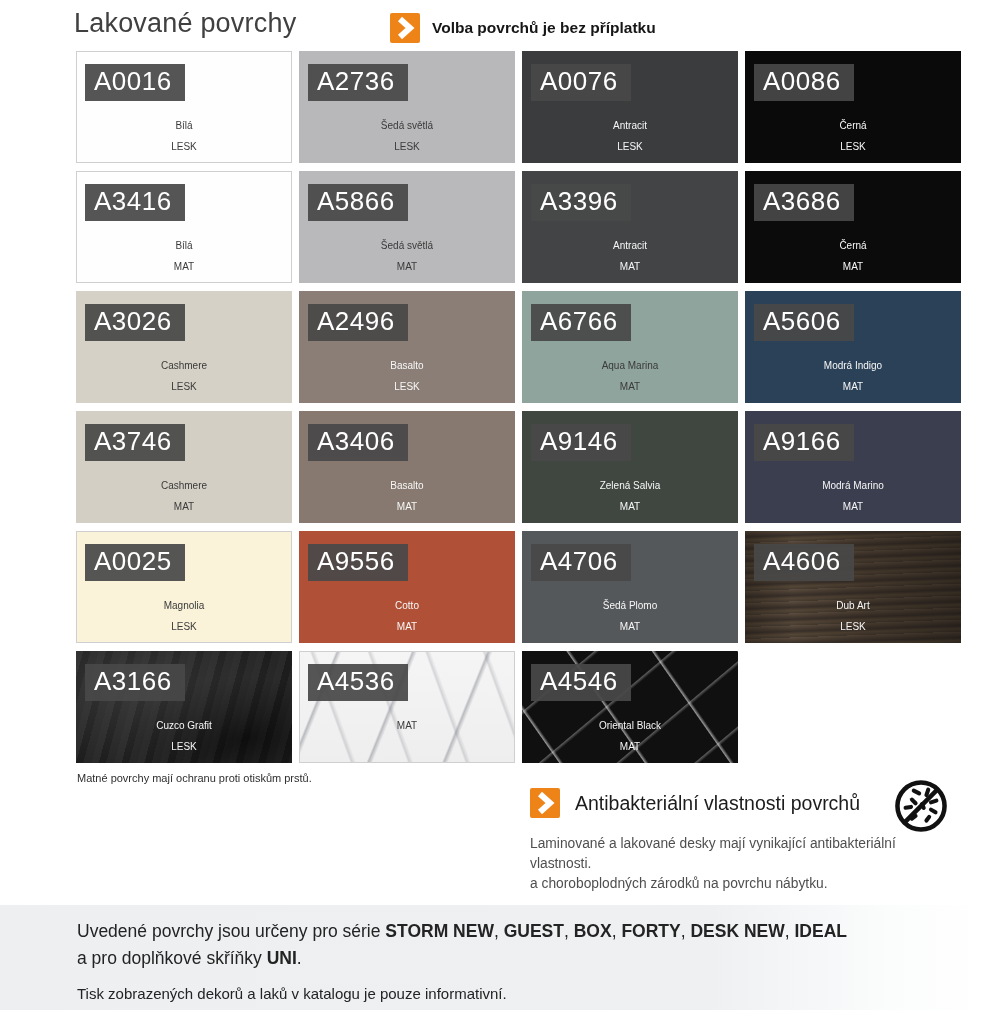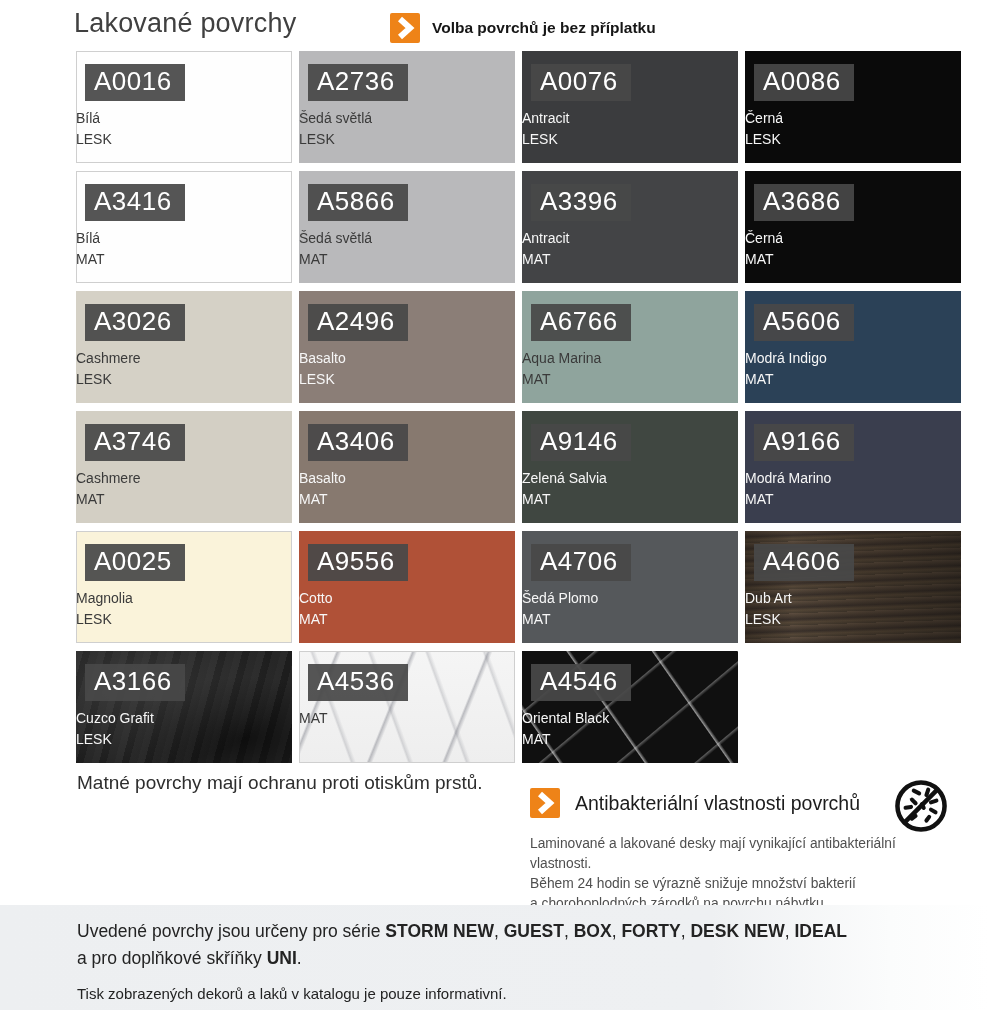--- a/index.html
+++ b/index.html
@@ -20,21 +20,21 @@
     position:absolute;left:76px;top:51px;width:886px;
     display:grid;grid-template-columns:repeat(4,216px);grid-auto-rows:112px;gap:8px 7px;
   }
   .swatch{position:relative;box-sizing:border-box;}
   .bordered{box-shadow:inset 0 0 0 1px #cfcfcf;}
   .badge{
     position:absolute;top:13px;left:9px;display:inline-block;
     background:rgba(72,72,72,.93);color:#fff;font-size:26px;line-height:1;
     padding:4px 13px 7px 9px;letter-spacing:.5px;
   }
-  .labels{position:absolute;top:57px;left:0;right:0;font-size:14px;line-height:21px;}
+  .labels{position:absolute;top:64px;left:0;right:0;text-align:center;font-size:10px;line-height:21px;}
   .text-dark .labels{color:#3a3a3a;}
   .text-light .labels{color:#f7f7f7;}
 
   .tex-wood{
     background:
       linear-gradient(90deg,rgba(15,10,6,.35),rgba(0,0,0,0) 22%,rgba(25,18,12,.28) 55%,rgba(8,6,4,.42) 100%),
       repeating-linear-gradient(178deg,#5b4c3e 0px,#4a3e33 3px,#39302a 6px,#554737 9px,#443a2f 12px);
   }
   .tex-cuzco{
     background:
@@ -48,21 +48,21 @@
       repeating-linear-gradient(70deg,rgba(140,142,150,0) 0 48px,rgba(140,142,150,.3) 50px,rgba(140,142,150,0) 54px),
       linear-gradient(#f5f5f5,#eeeeee);
   }
   .tex-marble-black{
     background:
       repeating-linear-gradient(55deg,rgba(255,255,255,0) 0 30px,rgba(255,255,255,.55) 31px,rgba(255,255,255,0) 34px,rgba(255,255,255,0) 70px),
       repeating-linear-gradient(140deg,rgba(255,255,255,0) 0 46px,rgba(255,255,255,.3) 47px,rgba(255,255,255,0) 50px),
       #101010;
   }
 
-  .matte-note{position:absolute;left:77px;top:772px;font-size:19px;color:#2e2e2e;}
+  .matte-note{position:absolute;left:77px;top:772px;font-size:11px;color:#2e2e2e;}
 
   .anti{position:absolute;left:530px;top:788px;width:430px;}
   .anti-head{display:flex;align-items:center;gap:15px;}
   .anti-heading{font-size:19.5px;color:#1c1c1c;}
   .anti-lines{margin-top:16px;font-size:13.8px;line-height:20px;color:#4f4f4f;}
   .bacteria{position:absolute;left:892px;top:777px;width:58px;height:58px;}
 
   .footer{
     position:absolute;left:0;top:905px;width:988px;height:105px;
     background:linear-gradient(90deg,#edeff1 0%,#eef0f2 72%,#fbfcfc 90%,#ffffff 100%);
@@ -254,21 +254,20 @@
   <div class="anti">
     <div class="anti-head">
       <svg class="chev accent-box" viewBox="0 0 30 30">
         <rect x="0" y="0" width="30" height="30" rx="2" class="accent-rect" fill="#ee8318"></rect>
         <path d="M10 6 L20 15 L10 24" fill="none" stroke="#ffffff" stroke-width="6"></path>
       </svg>
       <span class="anti-heading">Antibakteriální vlastnosti povrchů</span>
     </div>
     <div class="anti-lines">
       <div>Laminované a lakované desky mají vynikající antibakteriální vlastnosti.</div>
-      <div>Během 24 hodin se výrazně snižuje množství bakterií</div>
       <div>a choroboplodných zárodků na povrchu nábytku.</div>
     </div>
   </div>
 
   <svg class="bacteria" viewBox="0 0 64 64">
     <g fill="none" stroke="#111" stroke-linecap="round">
       <circle cx="32" cy="32" r="26" stroke-width="5"></circle>
       <line x1="24" y1="15" x2="30" y2="18" stroke-width="4.5"></line>
       <line x1="40" y1="14" x2="38" y2="20" stroke-width="4.5"></line>
       <line x1="49" y1="26" x2="43" y2="28" stroke-width="4.5"></line>

